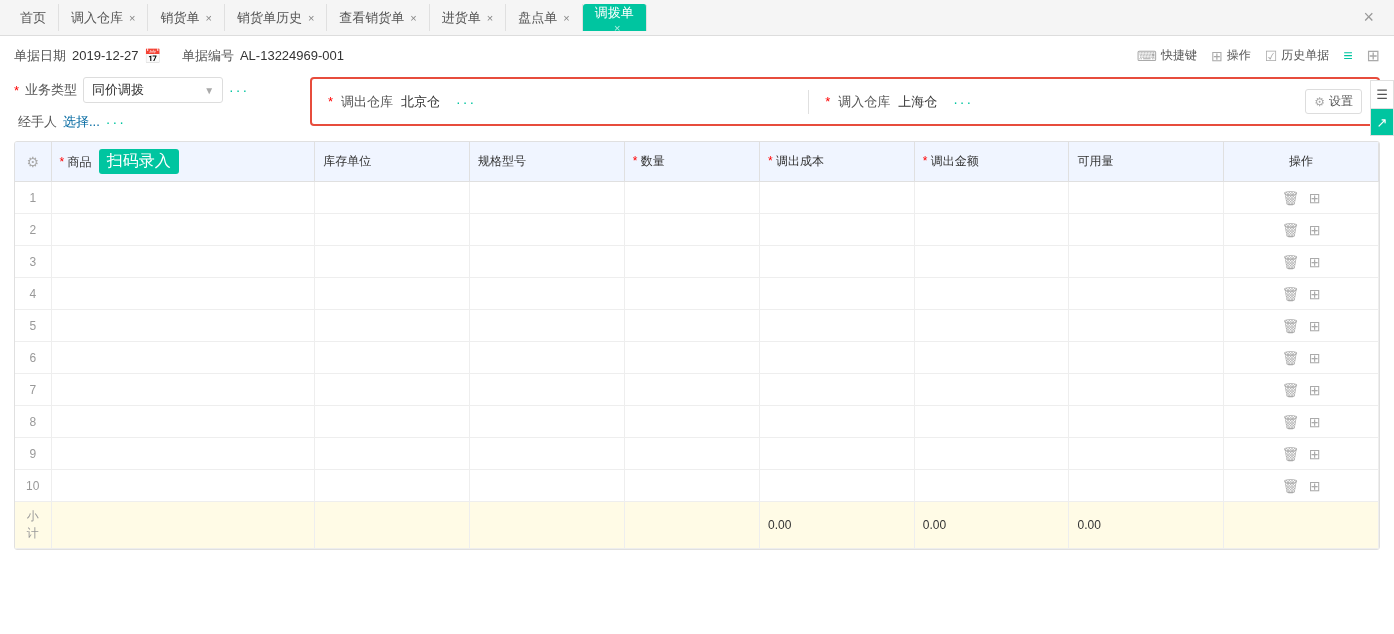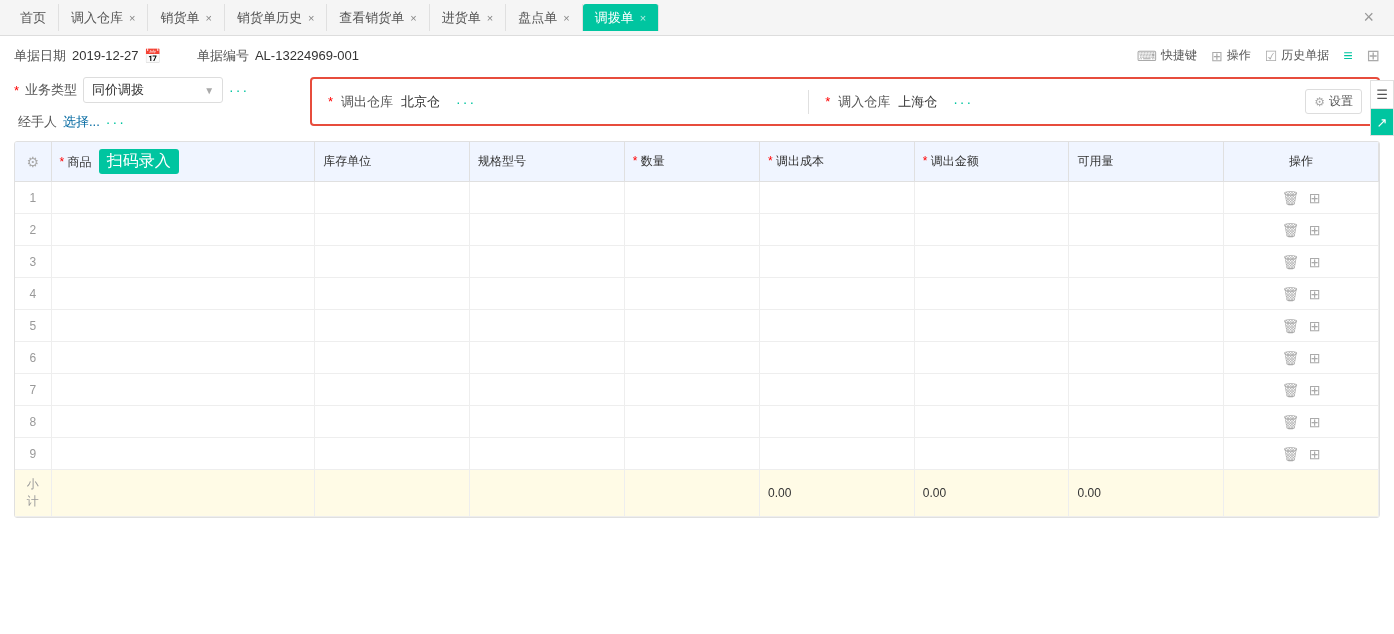--- a/index.html
+++ b/index.html
@@ -9,35 +9,35 @@
     .tab-bar {
       display: flex; align-items: center; background: #f5f5f5; border-bottom: 1px solid #ddd;
       height: 36px; padding: 0 8px; position: relative;
     }
     .tab {
       display: flex; align-items: center; padding: 0 12px; height: 27px;
       cursor: pointer; font-size: 13px; color: #555; white-space: nowrap;
       border-right: 1px solid #e0e0e0;
     }
     .tab.active {
-      background: #00c5a0; color: #fff; border-radius: 3px 3px 0 0;
+      background: #00c5a0; color: #fff; border-radius: 3px 3px 0 0; flex-direction: column;
     }
     .tab .close-x {
       margin-left: 6px; font-size: 11px; opacity: 0.7; cursor: pointer;
     }
     .tab-bar-close {
       margin-left: auto; padding: 0 12px; font-size: 18px; color: #999; cursor: pointer;
     }
 
     
     .content { padding: 10px 14px; }
 
     
     .meta-row {
-      display: flex; align-items: center; margin-bottom: 12px; gap: 35px;
+      display: flex; align-items: center; margin-bottom: 12px; gap: 20px;
     }
     .meta-item { display: flex; align-items: center; gap: 6px; font-size: 13px; }
     .meta-label { color: #555; }
     .meta-value { color: #333; font-weight: 500; }
     .calendar-icon { color: #00c5a0; font-size: 14px; cursor: pointer; }
     .meta-right { margin-left: auto; display: flex; align-items: center; gap: 14px; }
     .meta-action { display: flex; align-items: center; gap: 4px; color: #555; font-size: 12px; cursor: pointer; }
     .meta-action .icon { font-size: 14px; color: #aaa; }
 
     
@@ -382,20 +382,34 @@
       <td class="col-spec"></td>
       <td class="col-qty"></td>
       <td class="col-cost"></td>
       <td class="col-amount"></td>
       <td class="col-avail"></td>
       <td class="col-op">
         <span class="op-btn">🗑</span>
         <span class="op-btn">⊞</span>
       </td>
     </tr>
+          <tr>
+      <td class="row-num">10</td>
+      <td class="col-product"></td>
+      <td class="col-unit"></td>
+      <td class="col-spec"></td>
+      <td class="col-qty"></td>
+      <td class="col-cost"></td>
+      <td class="col-amount"></td>
+      <td class="col-avail"></td>
+      <td class="col-op">
+        <span class="op-btn">🗑</span>
+        <span class="op-btn">⊞</span>
+      </td>
+    </tr>
           <tr class="subtotal-row">
       <td class="row-num">小计</td>
       <td></td>
       <td></td>
       <td></td>
       <td></td>
       <td>0.00</td>
       <td>0.00</td>
       <td>0.00</td>
       <td></td>

